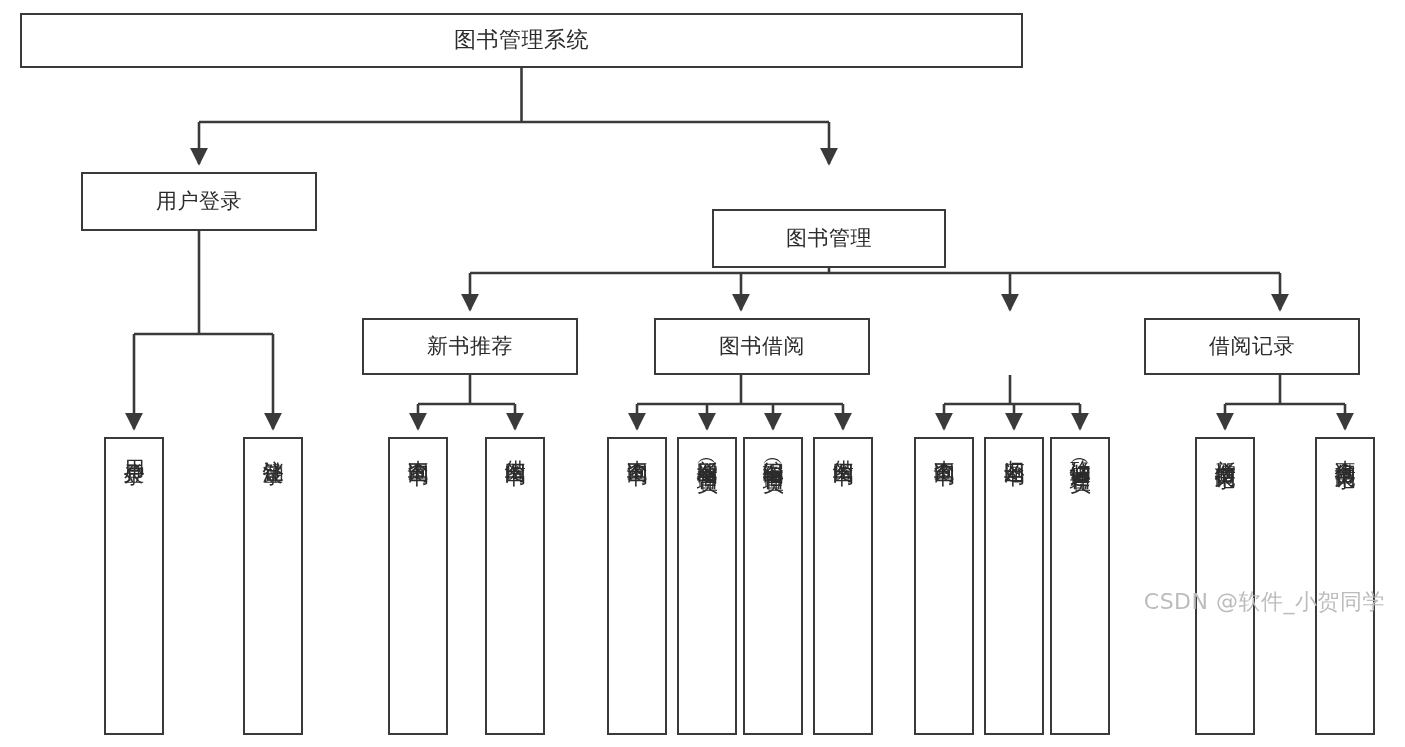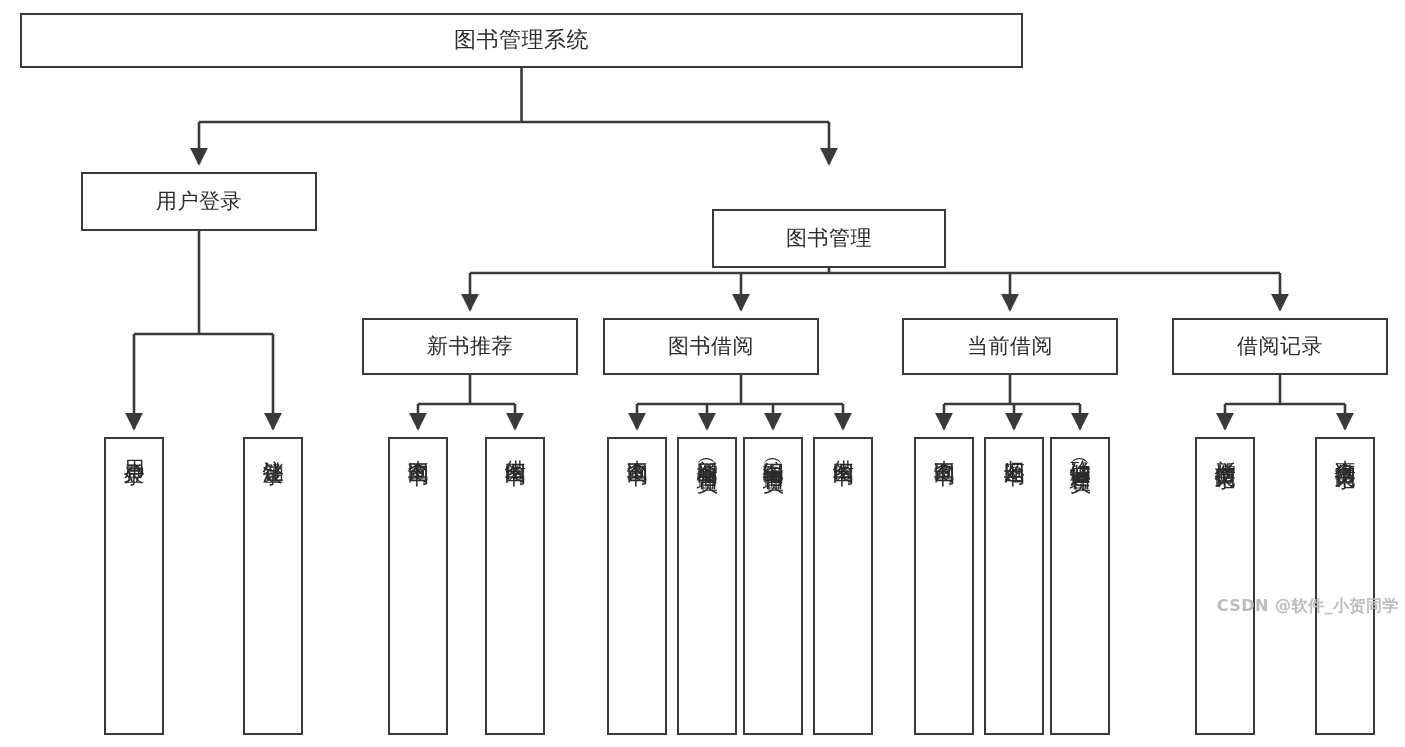--- a/index.html
+++ b/index.html
@@ -55,28 +55,27 @@
   .node-vertical .node-label {
     writing-mode: vertical-rl;
     text-orientation: upright;
     font-size: 21px;
     line-height: 1.25;
     letter-spacing: 2px;
   }
   .node-root .node-label { font-size: 22px; }
   .watermark {
     position: absolute;
-    right: 6px;
+    right: 20px;
     bottom: 6px;
-    font-size: 16px;
+    font-size: 22px;
     color: #bcbcbc;
     letter-spacing: 0.5px;
     white-space: nowrap;
     pointer-events: none;
-    font-weight: bold;
   }
 </style>
 </head>
 <body>
 
 <div id="diagram-root">
 
   <svg class="diagram-canvas" viewBox="0 0 1405 747" aria-hidden="true">
     <defs>
       <marker id="arrow" viewBox="0 0 10 10" refX="9" refY="5" markerWidth="7" markerHeight="7" orient="auto-start-reverse">
@@ -135,27 +134,24 @@
   <div class="node-box node-horizontal" style="left:81px; top:172px; width:236px; height:59px;">
     <span class="node-label">用户登录</span>
   </div>
   <div class="node-box node-horizontal" style="left:712px; top:172px; width:234px; height:59px;margin-top:37px;">
     <span class="node-label">图书管理</span>
   </div>
 
   <div class="node-box node-horizontal" style="left:362px; top:318px; width:216px; height:57px;align-items:center;">
     <span class="node-label">新书推荐</span>
   </div>
-  <div class="node-box node-horizontal" style="left:603px; top:318px; width:216px; height:57px;">
+  <div class="node-box node-horizontal" style="left:654px; top:318px; width:216px; height:57px;">
     <span class="node-label">图书借阅</span>
   </div>
-  <div class="node-box node-horizontal" style="left:902px; top:318px; width:216px; height:57px;">
-    <span class="node-label">当前借阅</span>
-  </div>
-  <div class="node-box node-horizontal" style="left:1172px; top:318px; width:216px; height:57px;">
+  <div class="node-box node-horizontal" style="left:1144px; top:318px; width:216px; height:57px;">
     <span class="node-label">借阅记录</span>
   </div>
 
   <div class="node-box node-vertical" style="left:104px; top:437px; width:60px; height:298px;">
     <span class="node-label">用户登录</span>
   </div>
   <div class="node-box node-vertical" style="left:243px; top:437px; width:60px; height:298px;">
     <span class="node-label">注销登录</span>
   </div>
 

